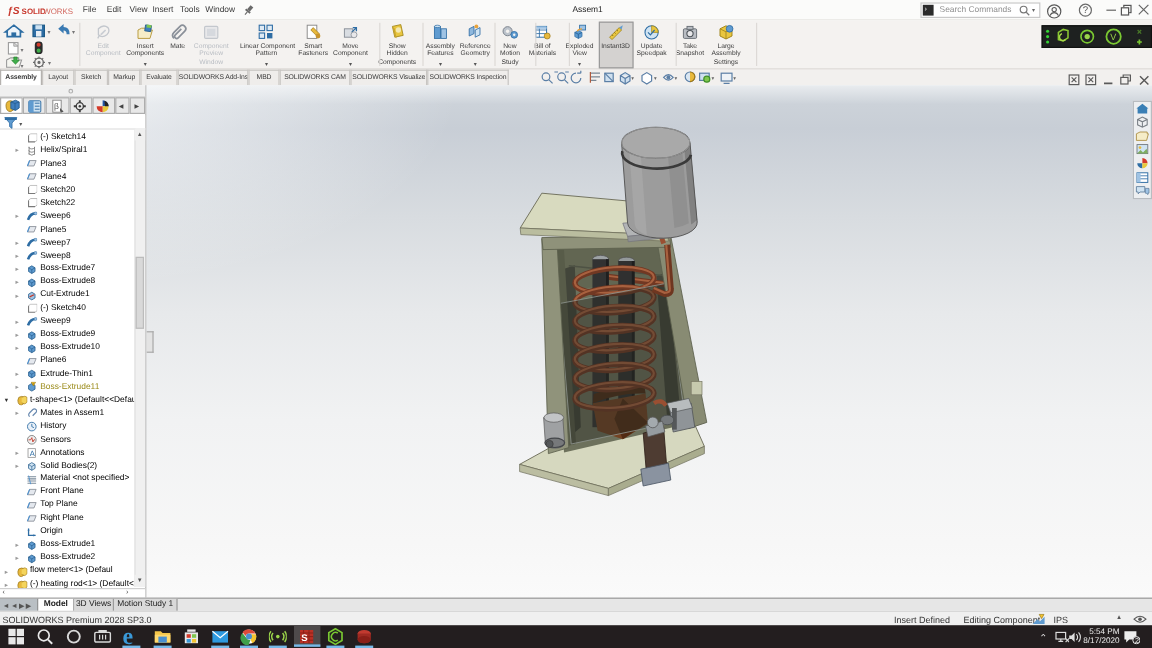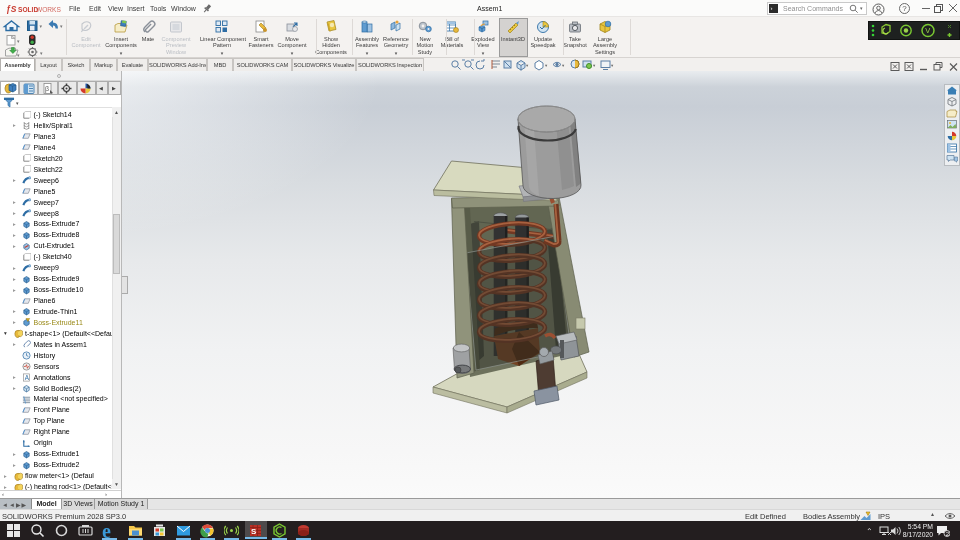--- a/index.html
+++ b/index.html
@@ -759,22 +759,22 @@
 </div>
 <div id="mtabs" class="ab">
 <div class="ab" style="left:0;top:0;width:32px;height:11px;background:#b9bfc4;border-right:1px solid #8a8a8a"></div>
 <div class="ab" style="left:2px;top:1.5px;font-size:6px;color:#555;letter-spacing:1px">◄◄▶▶</div>
 <div class="ab mtab" style="left:32px;width:30px;background:#fff;font-weight:bold">Model</div>
 <div class="ab mtab" style="left:62px;width:33px">3D Views</div>
 <div class="ab mtab" style="left:95px;width:53px">Motion Study 1</div>
 </div>
 <div id="status" class="ab">
 <div class="ab" style="left:2px;top:2px">SOLIDWORKS Premium 2028 SP3.0</div>
-<div class="ab" style="left:745px;top:2px">Edit Defined</div>
-<div class="ab" style="left:803px;top:2px">Bodies Assembly</div>
+<div class="ab" style="left:745px;top:2px">Insert Defined</div>
+<div class="ab" style="left:803px;top:2px">Editing Component</div>
 <svg class="ab" style="left:860px;top:1px" width="11" height="10" viewBox="0 0 11 10">
 <path d="M0.5,9 l4,-4 l2,2 l4,-4 l0,6 z" fill="#5f9bd0"></path>
       <path d="M6,1 l4,0 l-2,3.5 z" fill="#f4c430" stroke="#8a6a00" stroke-width="0.5"></path>
     </svg>
 <div class="ab" style="left:878px;top:2px">IPS</div>
 <div class="ab" style="left:931px;top:0px;font-size:6px;color:#555">▴</div>
 <svg class="ab" style="left:944px;top:1px" width="12" height="10" viewBox="0 0 12 10">
       <path d="M1,5 q5,-5 10,0 q-5,5 -10,0 z" fill="none" stroke="#555" stroke-width="0.9"></path>
       <circle cx="6" cy="5" r="1.5" fill="#555"></circle>
     </svg>

